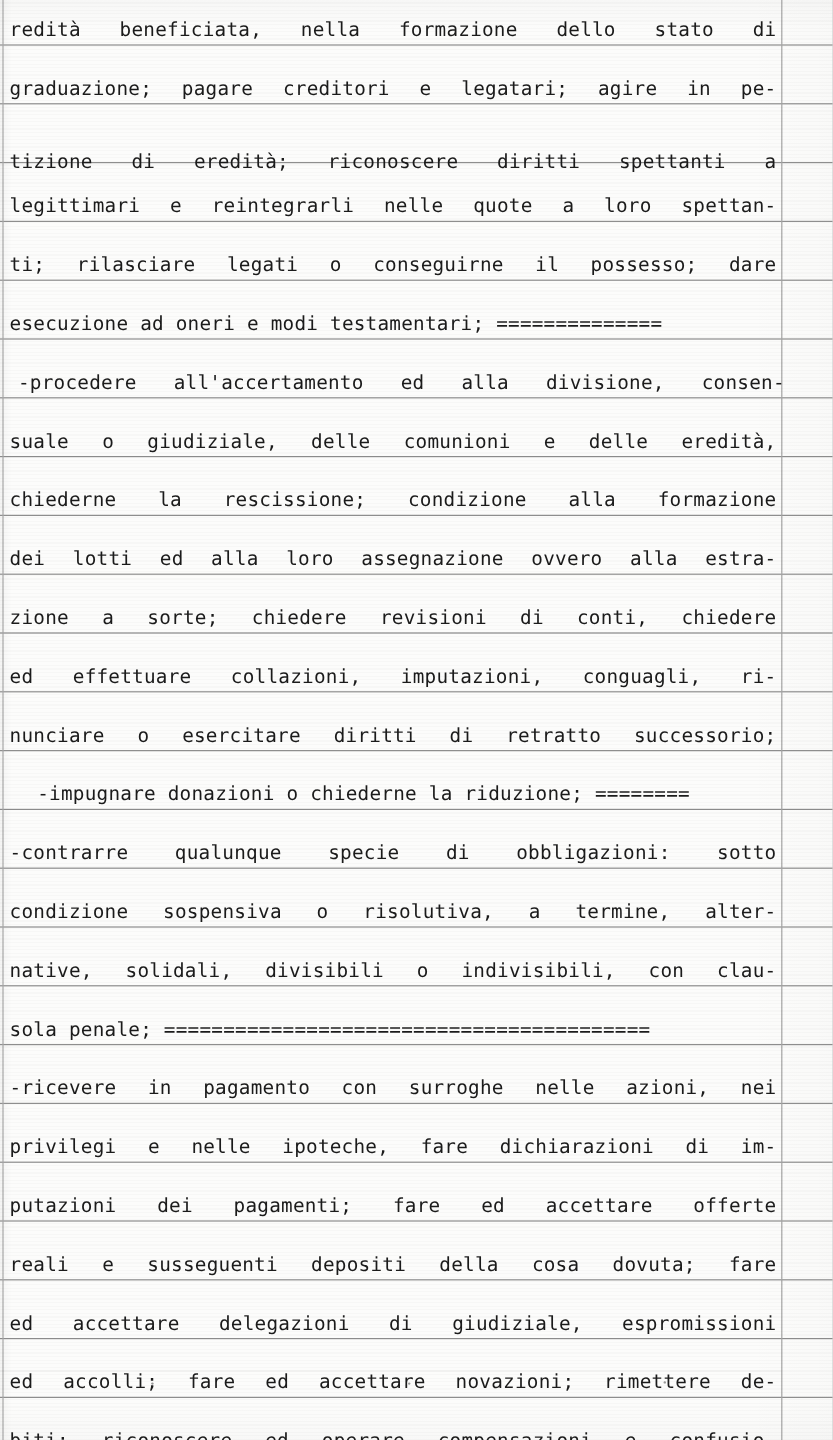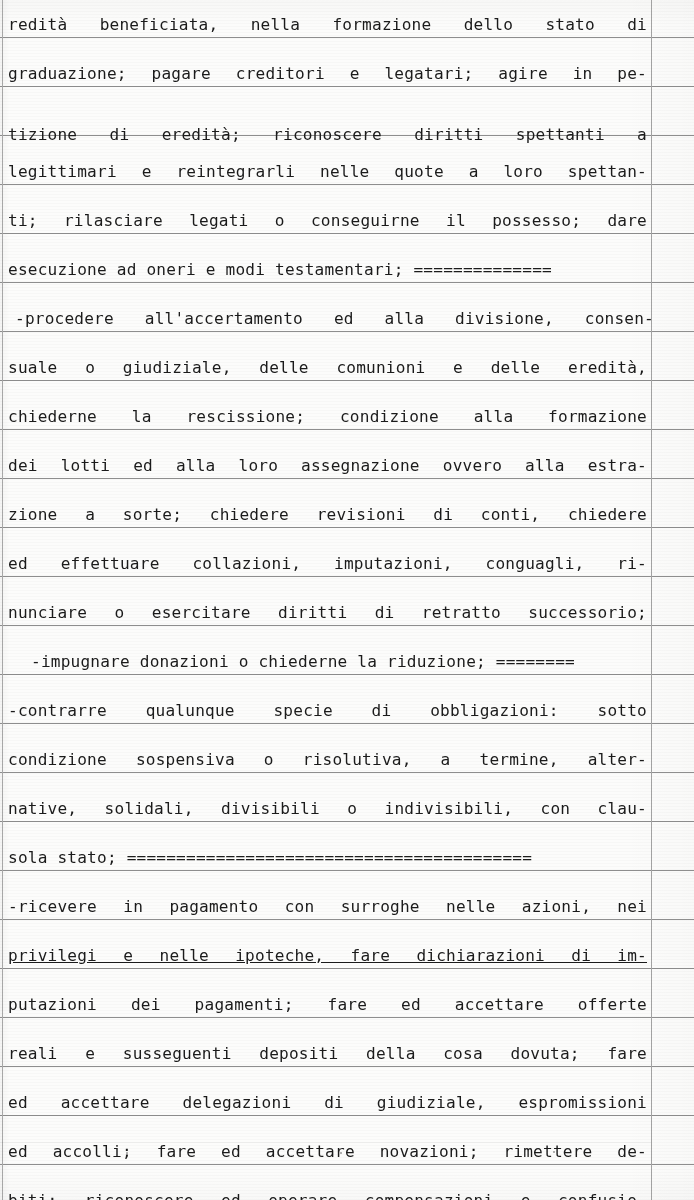--- a/index.html
+++ b/index.html
@@ -170,23 +170,23 @@
       <div class="line" style="top: 356px; left: 8px; width: 639px;">suale  o  giudiziale,  delle  comunioni  e  delle  eredità,</div>
       <div class="line" style="top: 405px; left: 8px; width: 639px;">chiederne  la  rescissione;  condizione  alla  formazione</div>
       <div class="line" style="top: 454px; left: 8px; width: 639px;">dei lotti ed alla loro assegnazione ovvero alla estra-</div>
       <div class="line" style="top: 503px; left: 8px; width: 639px;">zione a sorte; chiedere revisioni di conti, chiedere</div>
       <div class="line" style="top: 552px; left: 8px; width: 639px;">ed effettuare collazioni, imputazioni, conguagli, ri-</div>
       <div class="line" style="top: 601px; left: 8px; width: 639px;">nunciare o esercitare diritti di retratto successorio;</div>
       <div class="line flush" style="top: 650px; left: 8px; width: 639px; margin-left: 23px;">-impugnare donazioni o chiederne la riduzione; ========</div>
       <div class="line" style="top: 699px; left: 8px; width: 639px;">-contrarre  qualunque  specie  di  obbligazioni:  sotto</div>
       <div class="line" style="top: 748px; left: 8px; width: 639px;">condizione sospensiva o risolutiva, a termine, alter-</div>
       <div class="line" style="top: 797px; left: 8px; width: 639px;">native, solidali, divisibili o indivisibili, con clau-</div>
-      <div class="line flush" style="top: 846px; left: 8px; width: 639px;">sola stato; =========================================</div>
+      <div class="line flush" style="top: 846px; left: 8px; width: 639px;">sola penale; =========================================</div>
       <div class="line" style="top: 895px; left: 8px; width: 639px;">-ricevere in pagamento con surroghe nelle azioni, nei</div>
-      <div class="line" style="top: 944px; left: 8px; width: 639px; text-decoration: underline;">privilegi e nelle ipoteche, fare dichiarazioni di im-</div>
+      <div class="line" style="top: 944px; left: 8px; width: 639px;">privilegi e nelle ipoteche, fare dichiarazioni di im-</div>
       <div class="line" style="top: 993px; left: 8px; width: 639px;">putazioni  dei  pagamenti;  fare  ed  accettare  offerte</div>
       <div class="line" style="top: 1042px; left: 8px; width: 639px;">reali e susseguenti depositi della cosa dovuta; fare</div>
       <div class="line" style="top: 1091px; left: 8px; width: 639px;">ed accettare delegazioni di giudiziale, espromissioni</div>
       <div class="line" style="top: 1140px; left: 8px; width: 639px;">ed accolli; fare ed accettare novazioni; rimettere de-</div>
       <div class="line" style="top: 1189px; left: 8px; width: 639px;">biti; riconoscere ed operare compensazioni e confusio-</div>
     </div>
 
   <div id="artifact-layer">
       <div class="faint-row" style="top: 1142px;"></div>
       <div class="speck" style="left: 126px; top: 1152px;"></div>

